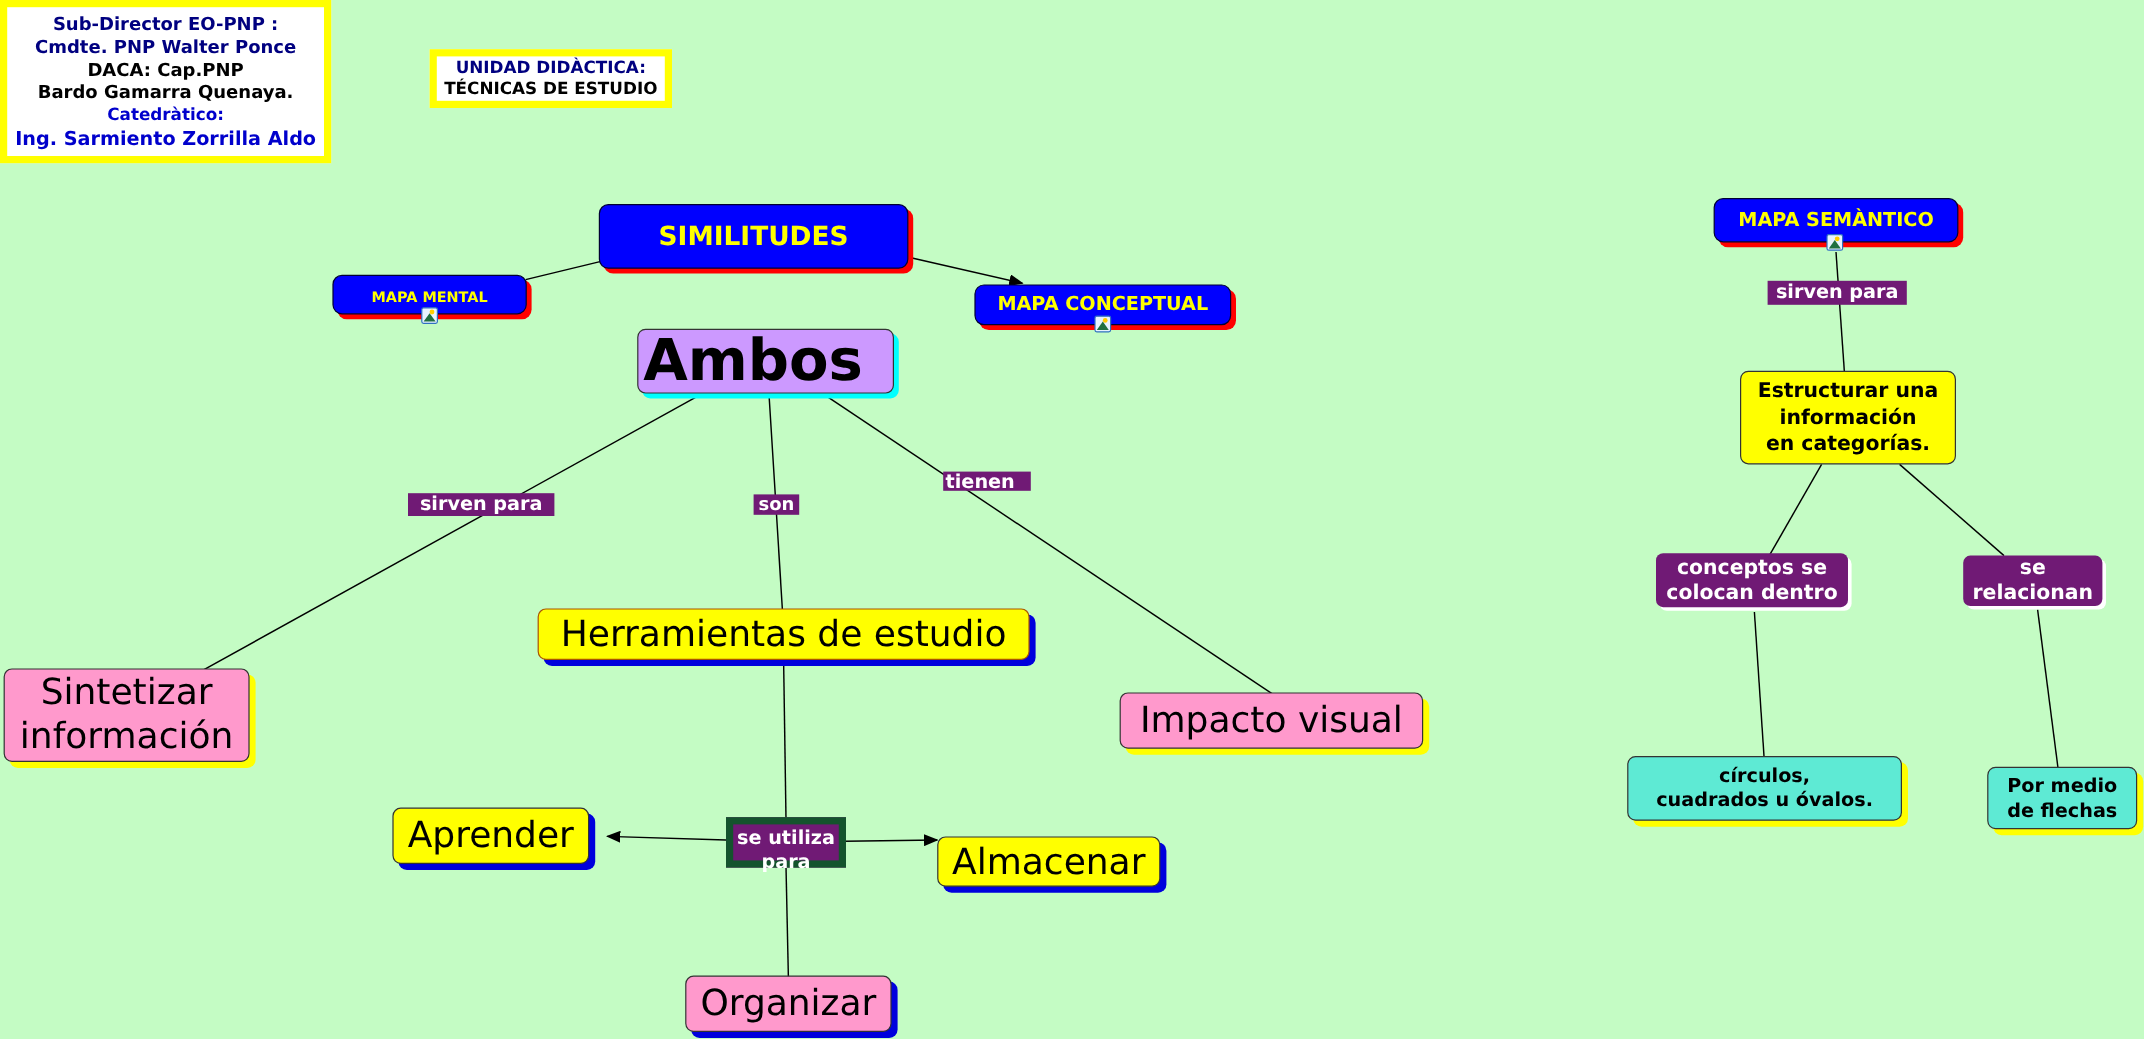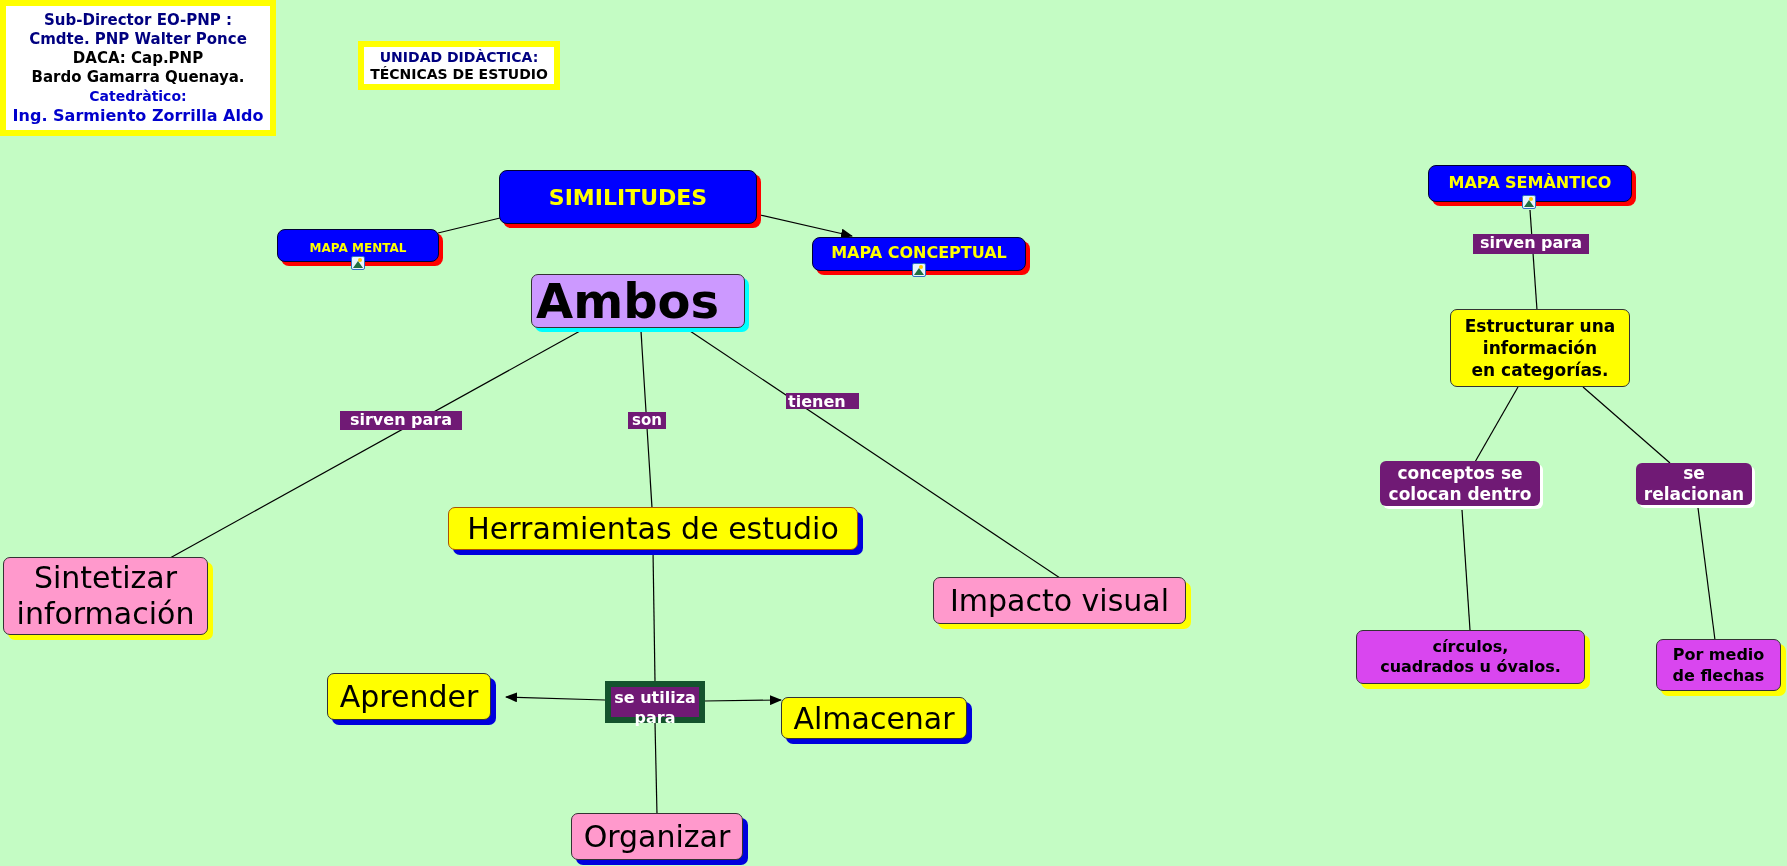--- a/index.html
+++ b/index.html
@@ -24,21 +24,21 @@
     position:absolute; width:14px; height:14px; background:#e8f4ff; border:1px solid #3070c0; border-radius:2px; box-sizing:border-box; overflow:hidden;
   }
   .icon-pic .sun { position:absolute; right:2px; top:1px; width:4px; height:4px; border-radius:50%; background:#ffcc00; }
   .icon-pic .mtn { position:absolute; left:1px; bottom:1px; width:0; height:0; border-left:5px solid transparent; border-right:5px solid transparent; border-bottom:7px solid #207040; }
   .node {
     border:1px solid #333; border-radius:7px; color:#000;
   }
   .yellow { background:#ffff00; }
   .pink { background:#ff99cc; }
   .purple { background:#cc99ff; }
-  .lblue { background:#d946ef; }
+  .lblue { background:#5eead4; }
   .sh-blue { box-shadow:5px 5px 0 #0000dd; }
   .sh-yellow { box-shadow:5px 5px 0 #ffff00; }
   .sh-cyan { box-shadow:4px 4px 0 #00ffff; }
   .link {
     position:absolute; background:#701a75; color:#ffffff; font-weight:bold; box-sizing:border-box; text-align:center; line-height:17px;
   }
   .link-round { border-radius:6px; box-shadow:3px 3px 0 #ffffff; display:flex; align-items:center; justify-content:center; flex-direction:column; }
 </style>
 </head>
 <body>

